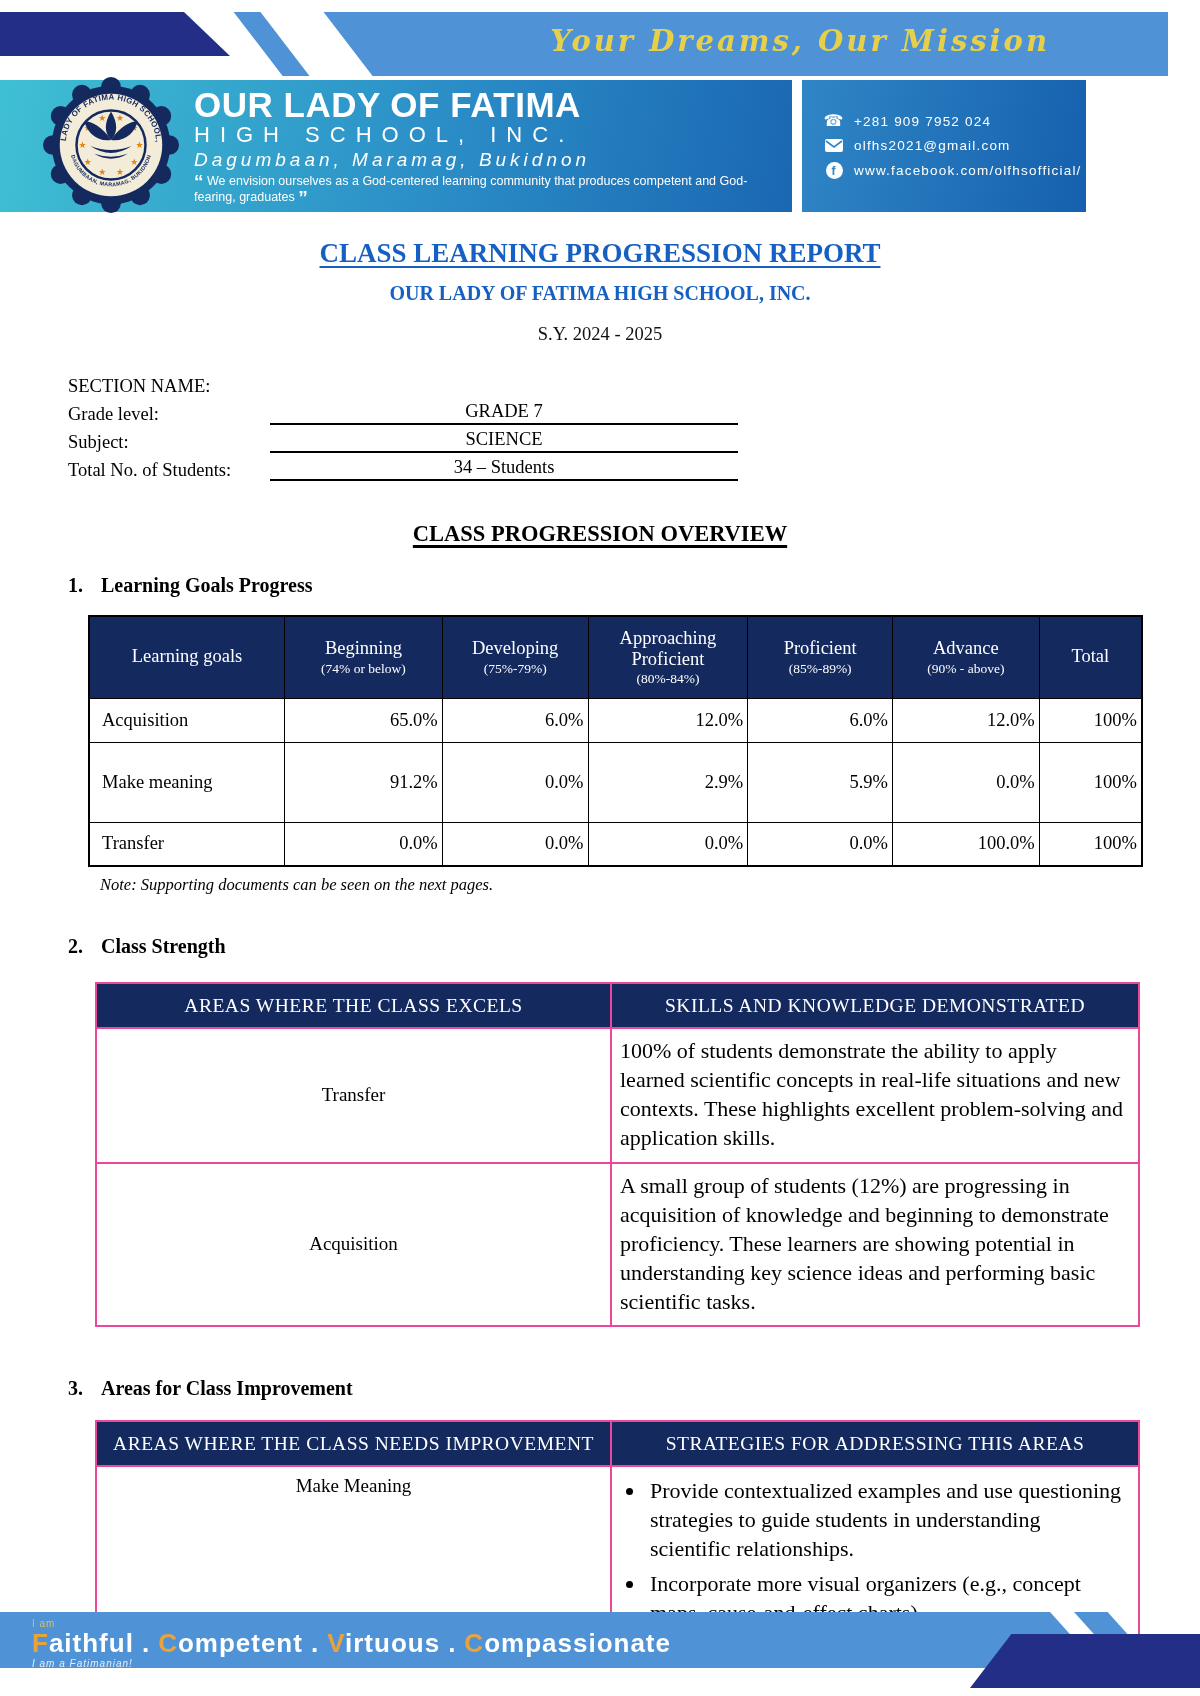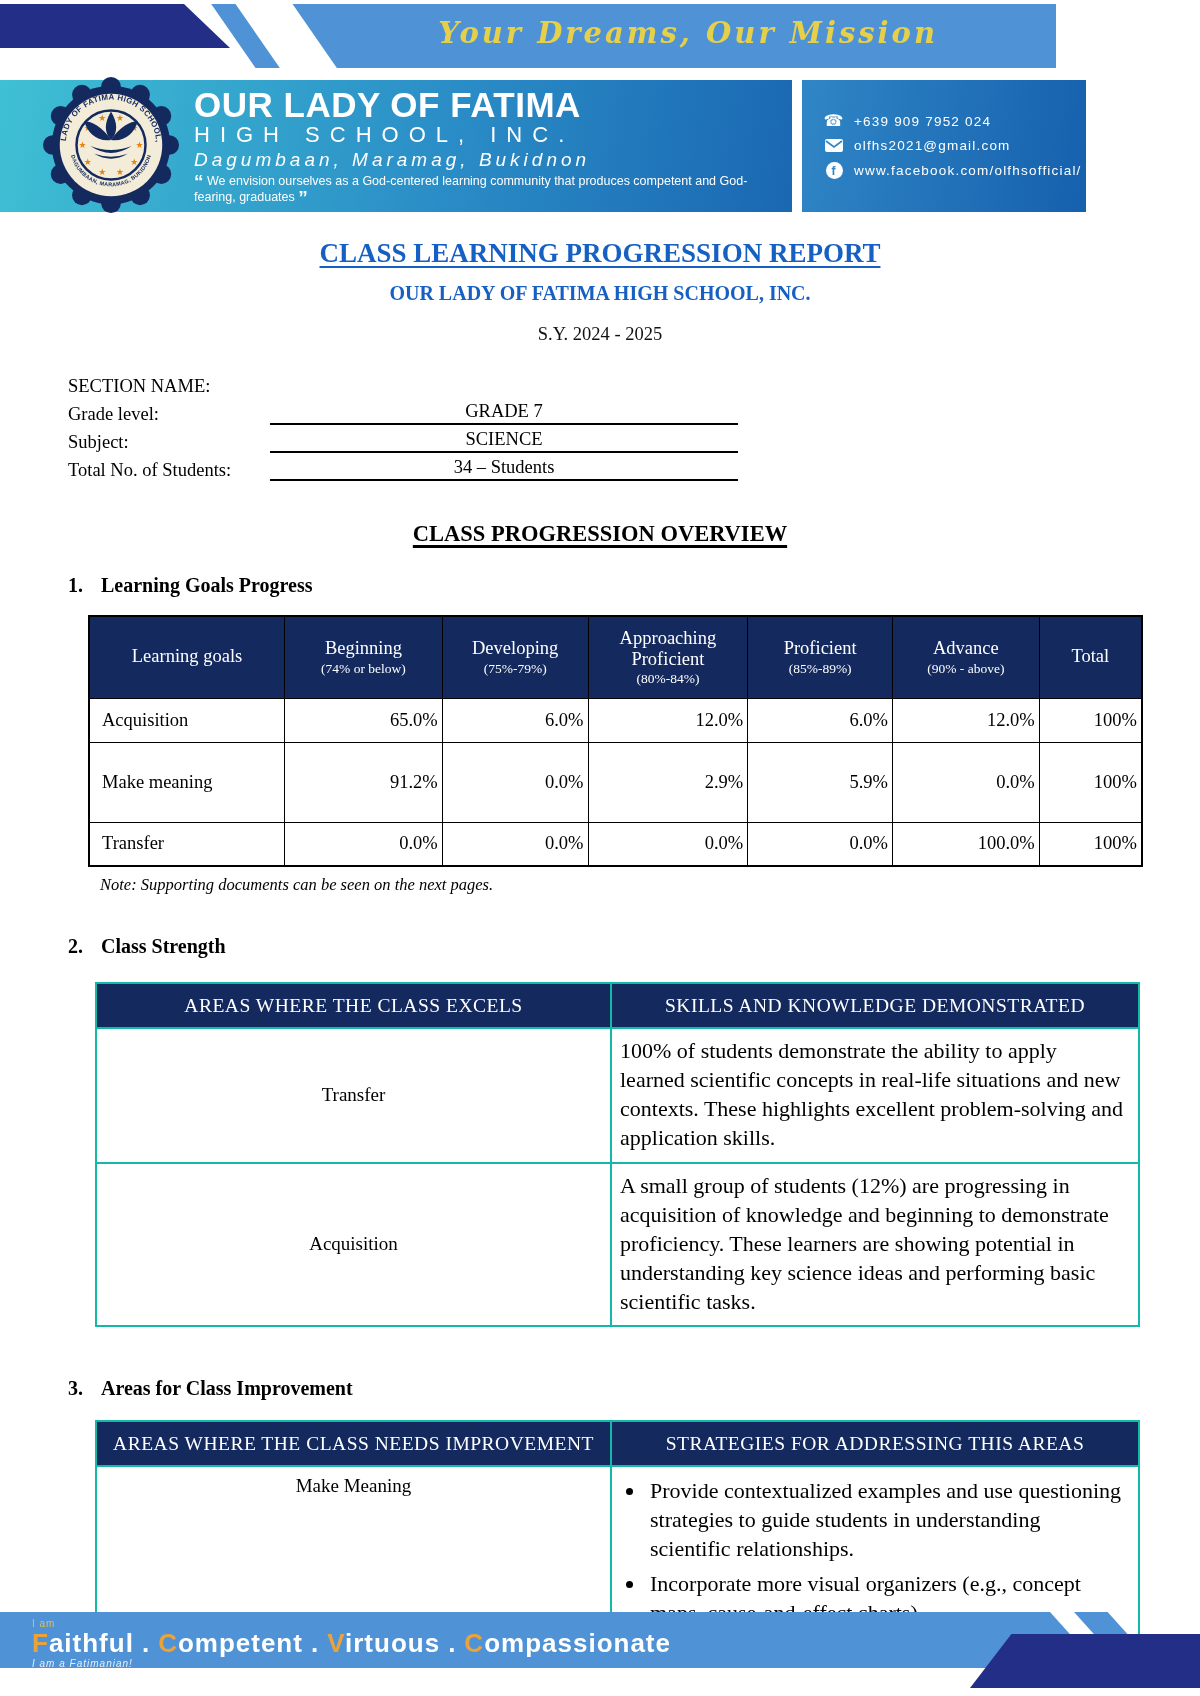--- a/index.html
+++ b/index.html
@@ -4,21 +4,21 @@
 <style>
   * { margin:0; padding:0; box-sizing:border-box; }
   html,body { background:#fff; }
   .page {
     position:relative; width:1200px; height:1696px; margin:0 auto;
     background:#fff; overflow:hidden;
     font-family:"Liberation Serif", serif; color:#000;
   }
 
   
-  .top-band { position:absolute; top:4px; left:0; width:1056px; height:64px; }
+  .top-band { position:absolute; top:12px; left:0; width:1168px; height:64px; }
   .top-band .band-blue {
     position:absolute; inset:0; background:#4f93d6;
     clip-path:polygon(27.7% 0, 100% 0, 100% 100%, 31.9% 100%);
   }
   .top-band .band-stripe {
     position:absolute; inset:0; background:#4f93d6;
     clip-path:polygon(20% 0, 22.3% 0, 26.5% 100%, 24.2% 100%);
   }
   .top-band .band-navy {
     position:absolute; top:0; left:0; width:230px; height:44px; background:#232e87;
@@ -95,21 +95,21 @@
   .t1 .h-sub { font-size:13.5px; margin-top:1px; }
   .t1 td { font-size:18.5px; text-align:right; padding:4px; }
   .t1 td.goal { text-align:left; padding-left:12px; }
   .t1 tr.r1 td { height:44px; }
   .t1 tr.r2 td { height:80px; }
   .t1 tr.r3 td { height:44px; }
   .t1-note { margin:8px 0 0 100px; font-style:italic; font-size:16.5px; }
 
   
   .t2 { margin:24px 0 0 95px; width:1045px; border:2.5px solid #000; }
-  .t2 th, .t2 td { border:2px solid #14b8a6; }
+  .t2 th, .t2 td { border:2px solid #ec4899; }
   .t2 th {
     background:#14295e; color:#fff; font-weight:normal; font-size:19.5px; letter-spacing:0.5px;
     padding:10px 6px; vertical-align:middle; line-height:1.2;
   }
   .t2 td.area { text-align:center; vertical-align:middle; font-size:19px; width:515px; }
   .t2 td.area.top { vertical-align:top; padding-top:8px; }
   .t2 td.desc { font-size:22px; line-height:1.32; padding:7px 12px 9px 8px; vertical-align:top; }
   .t2 ul { margin:2px 0 0 26px; }
   .t2 li { margin-bottom:6px; padding-left:4px; }
 
@@ -203,21 +203,21 @@
         <div class="school-quote">
           <span class="qmark">“</span>
           <span>We envision ourselves as a God-centered learning community that produces competent and God-fearing, graduates</span>
           <span class="qmark">”</span>
         </div>
       </div>
     </div>
     <div class="banner-contact">
       <div class="contact-row">
         <span class="c-icon phone-glyph">☎</span>
-        <span>+639 909 7952 024</span>
+        <span>+281 909 7952 024</span>
       </div>
       <div class="contact-row">
         <span class="c-icon">
           <svg width="18" height="13" viewBox="0 0 18 13">
               <rect width="18" height="13" rx="2" fill="#fff"></rect>
               <path d="M1 2 L9 8 L17 2" stroke="#2f86c6" stroke-width="1.6" fill="none"></path>
             </svg>
         </span>
         <span>olfhs2021@gmail.com</span>
       </div>

